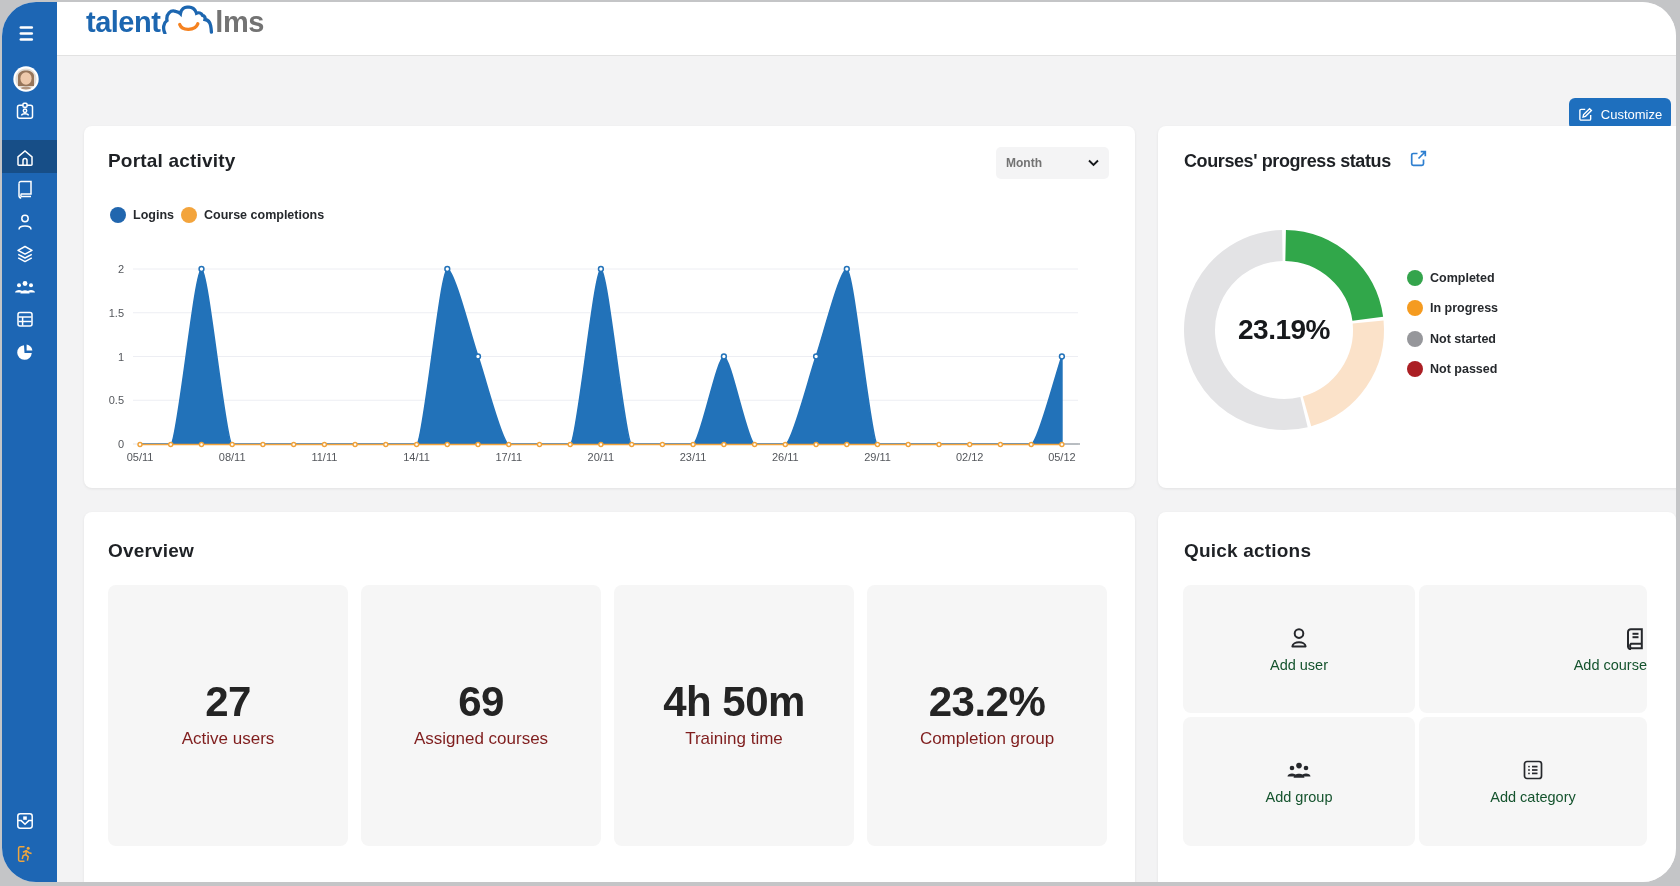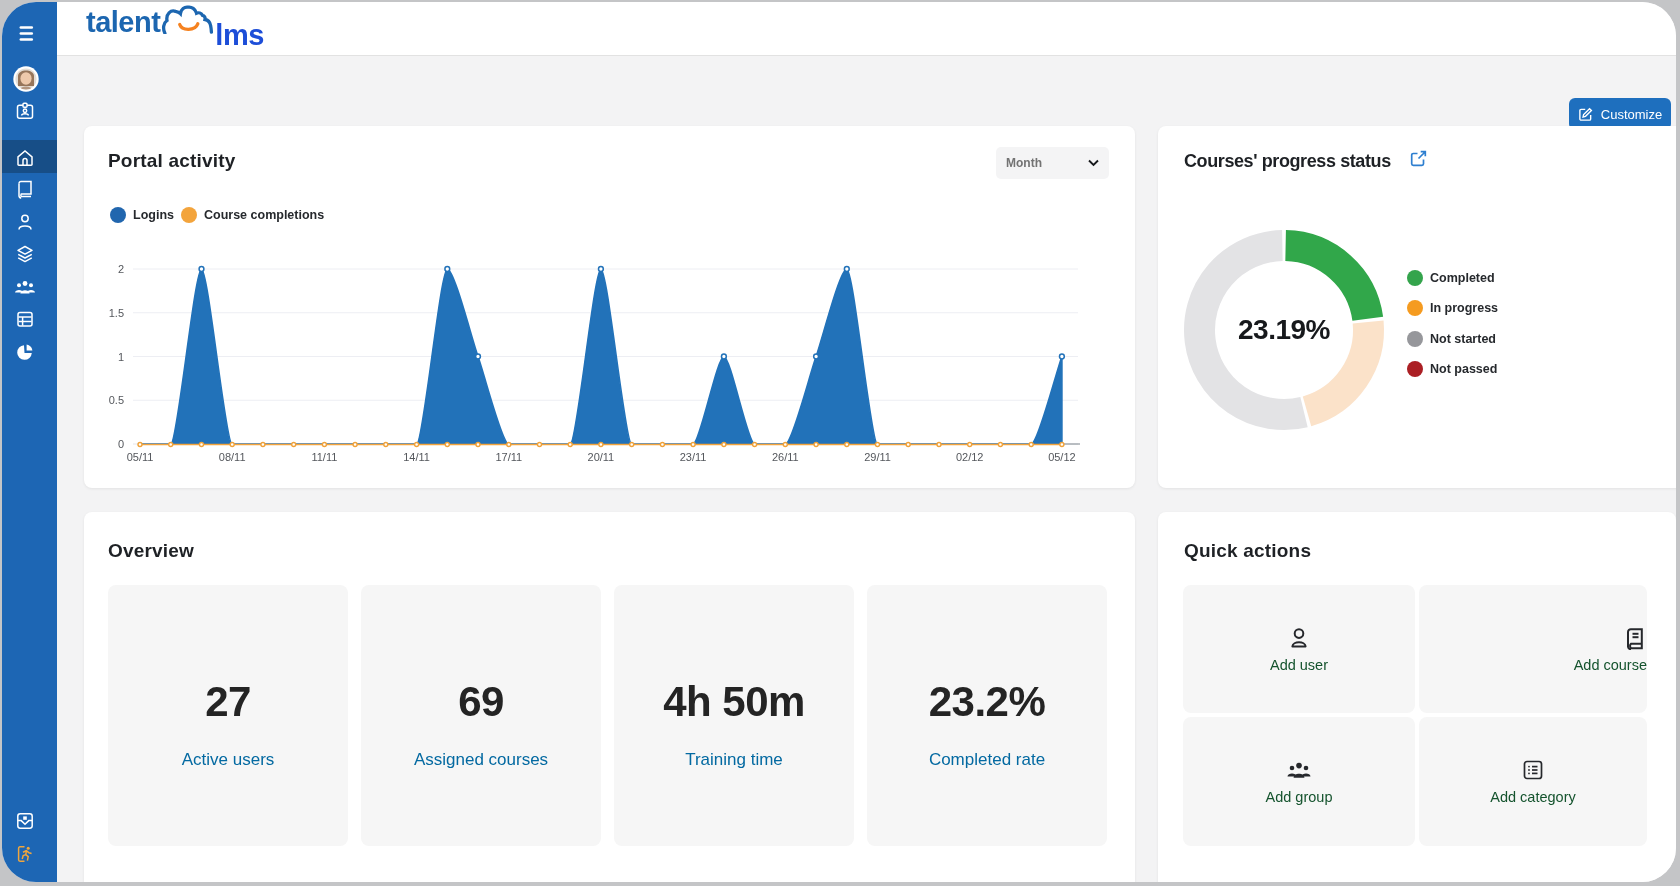--- a/index.html
+++ b/index.html
@@ -6,38 +6,38 @@
 *{box-sizing:border-box;}
 #win{position:absolute;left:2px;top:2px;width:1674px;height:880px;border-radius:34px;overflow:hidden;background:#f3f3f4;}
 #sidebar{position:absolute;left:0;top:0;width:55px;height:100%;background:#1d66b4;}
 #topbar{position:absolute;left:55px;top:0;width:1619px;height:54px;background:#fff;border-bottom:1px solid #e2e2e2;}
 .sic{position:absolute;}
 .active-row{position:absolute;left:0;top:138px;width:55px;height:33px;background:#174e87;}
 .card{position:absolute;background:#fff;border-radius:8px;box-shadow:0 1px 3px rgba(0,0,0,0.07);}
 .ctitle{position:absolute;font-size:19px;font-weight:700;color:#1e2125;letter-spacing:.2px;}
 .statbox{position:absolute;background:#f6f6f6;border-radius:8px;top:73px;width:240px;height:261px;text-align:center;}
 .statnum{margin-top:93px;font-size:42px;font-weight:700;color:#242424;letter-spacing:-.5px;}
-.statlab{margin-top:24px;font-size:17px;color:#0369a1;}
+.statlab{margin-top:3px;font-size:17px;color:#7f1d1d;}
 .qbox{position:absolute;background:#f6f6f6;border-radius:8px;text-align:center;}
 .qlab{font-size:14.5px;color:#14532d;margin-top:7px;}
 .lrow{position:absolute;display:flex;align-items:center;font-size:12.5px;font-weight:600;color:#26292d;}
 .ldot{width:16px;height:16px;border-radius:50%;margin-right:7px;flex:none;}
 </style>
 </head>
 <body>
 <div id="win">
 
   <div id="topbar">
     <div id="logo" style="position:absolute;left:29px;top:0;height:48px;display:flex;align-items:flex-end;">
       <span style="font-size:29px;font-weight:700;color:#1c66b0;letter-spacing:-0.5px;line-height:1;margin-bottom:13px;">talent</span>
       <svg width="52" height="29" viewBox="0 0 52 29" fill="none" style="margin:0 2px 16px 1px;">
         <path d="M3.9 28.3 C1.5 23.5,2.5 18,6 15.5 C4.8 9.2,9.8 4.6,14.5 6.4 C17 6.8,18.5 7.8,19.4 8.7 C20 4.2,23.5 1.6,27.1 2.2 C30.5 1.6,34.5 4.2,35.5 8.2 C37.5 7.4,40.5 8.0,41.5 10.4 C43.5 10.8,44.5 12.6,44 14.5 C47 15,49 17.5,49.6 20.5 C50.1 22.8,50.3 25,50.4 27.2" stroke="#1c66b0" stroke-width="3.3" stroke-linecap="round"></path>
         <path d="M18.7 19.5 C21 26,34 26,36.8 18.8" stroke="#f58220" stroke-width="3.3" stroke-linecap="round"></path>
       </svg>
-      <span style="font-size:29px;font-weight:700;color:#1d4ed8;letter-spacing:-0.5px;line-height:1;">lms</span>
+      <span style="font-size:29px;font-weight:700;color:#737373;letter-spacing:-0.5px;line-height:1;margin-bottom:13px;">lms</span>
     </div>
   </div>
 
   <div id="sidebar">
     <div class="active-row"></div>
 
     <svg class="sic" style="top:23px;left:13px;width:20px;" width="20" height="17" viewBox="0 0 20 17">
         <g stroke="#fff" stroke-width="2.5" stroke-linecap="round">
           <line x1="5.8" y1="2.5" x2="16.8" y2="2.5"></line>
           <line x1="5.8" y1="8.5" x2="16.8" y2="8.5"></line>
@@ -246,21 +246,21 @@
     <div class="statbox" style="left:277px;">
         <div class="statnum">69</div>
         <div class="statlab">Assigned courses</div>
       </div>
     <div class="statbox" style="left:530px;">
         <div class="statnum">4h 50m</div>
         <div class="statlab">Training time</div>
       </div>
     <div class="statbox" style="left:783px;">
         <div class="statnum">23.2%</div>
-        <div class="statlab">Completed rate</div>
+        <div class="statlab">Completion group</div>
       </div>
   </div>
 
   <div class="card" id="card-quick" style="left:1156px;top:510px;width:518px;height:380px;">
     <div class="ctitle" style="left:26px;top:28px;">Quick actions</div>
     <div class="qbox" style="left:25px;top:73px;width:232px;height:128px;">
         <div style="position:absolute;left:0;top:0;width:100%;height:100%;display:flex;flex-direction:column;align-items:center;justify-content:center;">
           <svg width="24" height="24" viewBox="0 0 24 24" fill="none" stroke="#26282c" stroke-width="2" stroke-linejoin="round">
             <circle cx="12" cy="7.6" r="4.3"></circle>
             <path d="M5.4 20.4 c0.4-5.6,12.8-5.6,13.2,0 Z"></path>

